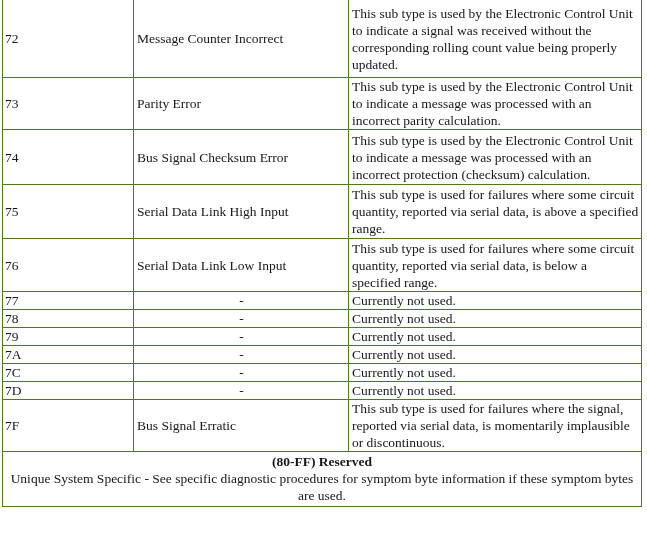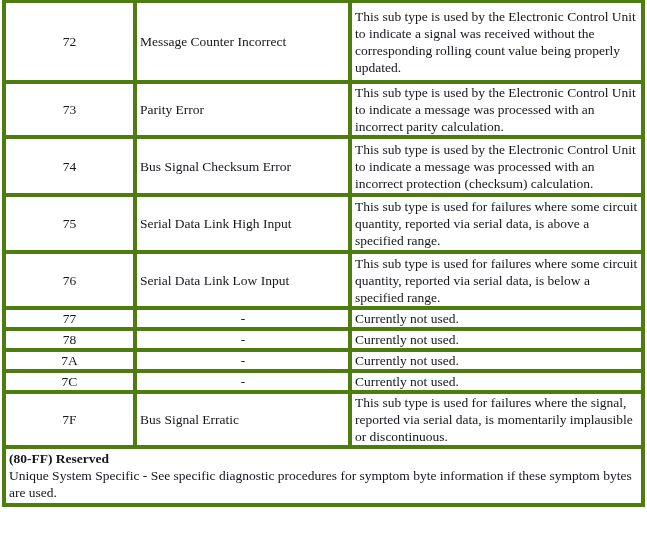--- a/index.html
+++ b/index.html
@@ -17,46 +17,47 @@
     left: 2px;
     top: -1px; 
     width: 639px;
     border-collapse: collapse;
     table-layout: fixed;
   }
   col.c1 { width: 131px; }
   col.c2 { width: 215px; }
   col.c3 { width: 293px; }
   td {
-    border: 4px solid #4d7c0f;
+    border: 1px solid #4d7c0f;
     font-size: 13.5px;
     line-height: 17px;
     padding: 0 2px;
     vertical-align: middle;
     overflow: hidden;
     word-wrap: break-word;
   }
-  td.cell-code { text-align: center; }
+  td.cell-code { text-align: left; }
   td.cell-name { text-align: left; padding-left: 3px; margin-top: 8px; }
   td.cell-name.dash-center { text-align: center; }
   td.cell-desc { text-align: left; padding-left: 3px; }
 
   
   tbody tr:nth-child(1) td { height: 77px; }
   tbody tr:nth-child(2) td { height: 51px; }
   tbody tr:nth-child(3) td { height: 54px; }
   tbody tr:nth-child(4) td { height: 53px; }
   tbody tr:nth-child(5) td { height: 52px; }
   tbody tr:nth-child(n+6):nth-child(-n+13) td { height: 17px; font-family: Liberation Serif, serif; }
   tbody tr:nth-child(14) td { height: 52px; }
 
   tfoot td.footer-cell {
     height: 52px;
     vertical-align: top;
     padding: 1px 3px;
+    text-align: center;
   }
   .footer-title { font-weight: bold; }
 </style>
 </head>
 <body>
 
 <div class="page">
   <table class="symptom-table">
     <colgroup>
       <col class="c1">
@@ -99,34 +100,44 @@
     <td class="cell-name dash-center">-</td>
     <td class="cell-desc">Currently not used.</td>
   </tr>
 
   <tr>
     <td class="cell-code">78</td>
     <td class="cell-name dash-center">-</td>
     <td class="cell-desc">Currently not used.</td>
   </tr>
 
+  <tr>
+    <td class="cell-code">79</td>
+    <td class="cell-name dash-center">-</td>
+    <td class="cell-desc">Currently not used.</td>
+  </tr>
 
   <tr>
     <td class="cell-code">7A</td>
     <td class="cell-name dash-center">-</td>
     <td class="cell-desc">Currently not used.</td>
   </tr>
 
 
   <tr>
     <td class="cell-code">7C</td>
     <td class="cell-name dash-center">-</td>
     <td class="cell-desc">Currently not used.</td>
   </tr>
 
+  <tr>
+    <td class="cell-code">7D</td>
+    <td class="cell-name dash-center">-</td>
+    <td class="cell-desc">Currently not used.</td>
+  </tr>
 
 
   <tr>
     <td class="cell-code">7F</td>
     <td class="cell-name">Bus Signal Erratic</td>
     <td class="cell-desc">This sub type is used for failures where the signal, reported via serial data, is momentarily implausible or discontinuous.</td>
   </tr>
 </tbody>
     <tfoot>
       <tr>

